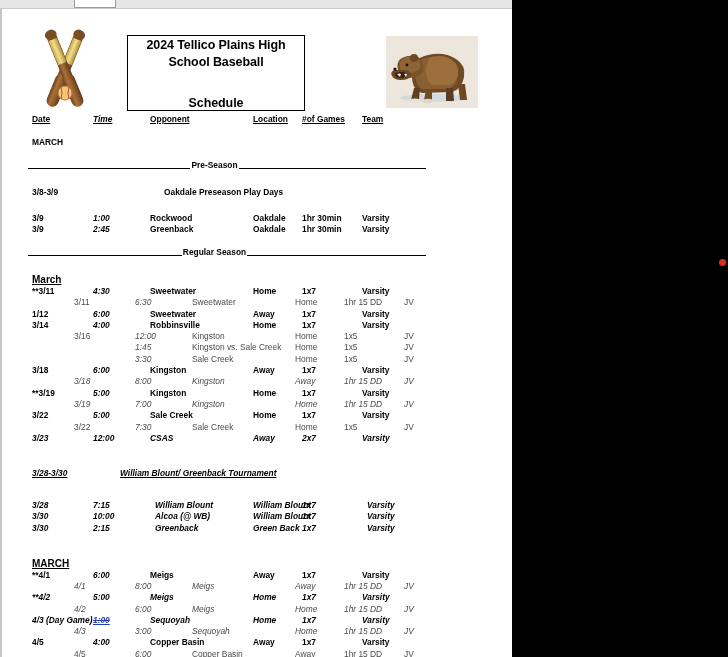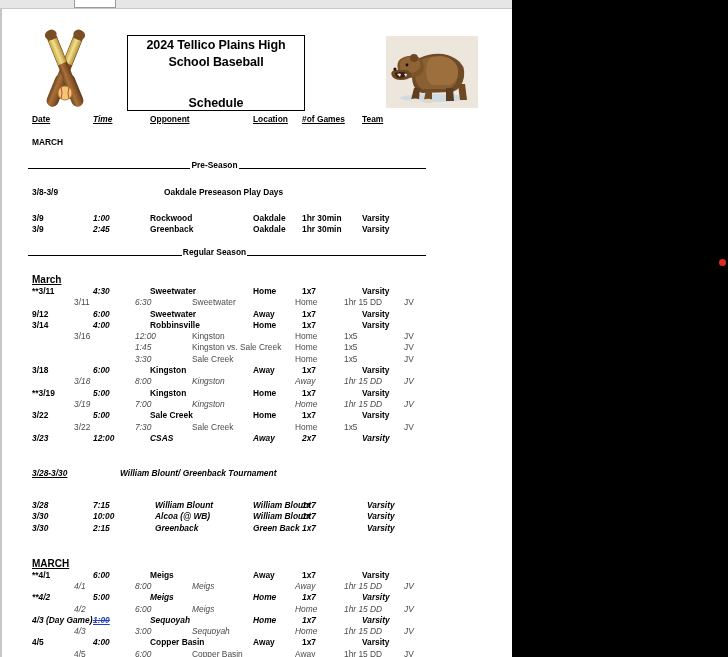--- a/index.html
+++ b/index.html
@@ -224,20 +224,21 @@
     line-height: 11px;
   }
   .tourn-note {
     position: absolute;
     left: 118px;
     top: 0;
     font-weight: bold;
     font-style: italic;
     font-size: 8.4px;
     line-height: 11px;
+    text-decoration: underline;
   }
   .tourn-date {
     position: absolute;
     left: 30px;
     top: 0;
     font-weight: bold;
     font-style: italic;
     font-size: 8.4px;
     line-height: 11px;
     text-decoration: underline;
@@ -415,21 +416,21 @@
       </div>
       <div class="row grey">
         <div class="cell c-date">3/11</div>
         <div class="cell c-time">6:30</div>
         <div class="cell c-opp">Sweetwater</div>
         <div class="cell c-loc">Home</div>
         <div class="cell c-num">1hr 15 DD</div>
         <div class="cell c-team">JV</div>
       </div>
       <div class="row b">
-        <div class="cell c-date">9/12</div>
+        <div class="cell c-date">1/12</div>
         <div class="cell c-time">6:00</div>
         <div class="cell c-opp">Sweetwater</div>
         <div class="cell c-loc">Away</div>
         <div class="cell c-num">1x7</div>
         <div class="cell c-team">Varsity</div>
       </div>
       <div class="row b">
         <div class="cell c-date">3/14</div>
         <div class="cell c-time">4:00</div>
         <div class="cell c-opp">Robbinsville</div>

